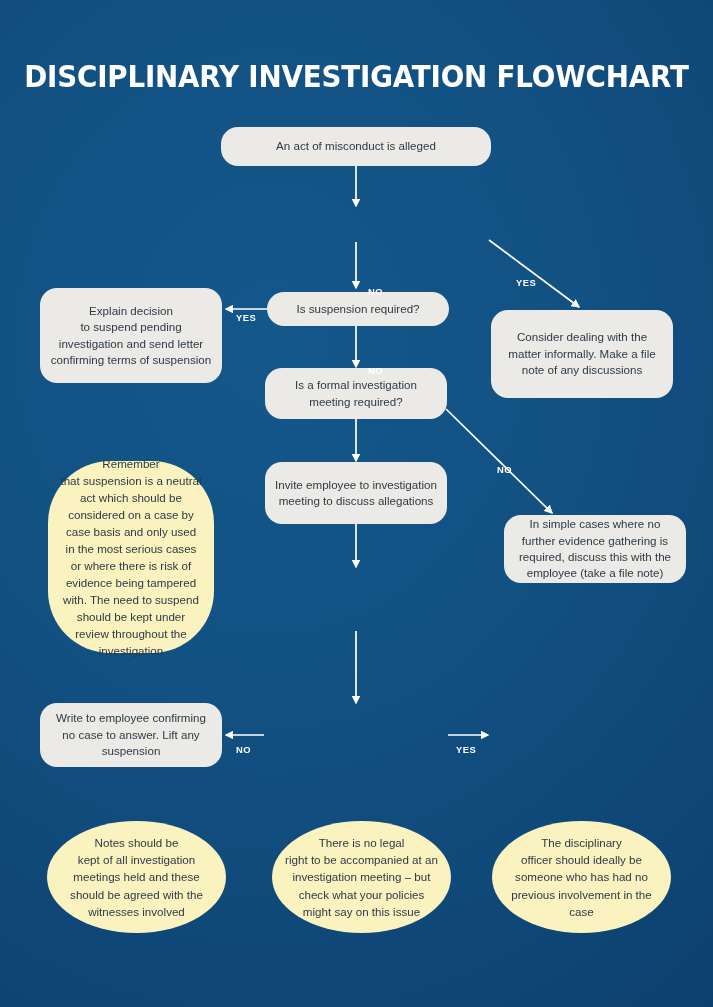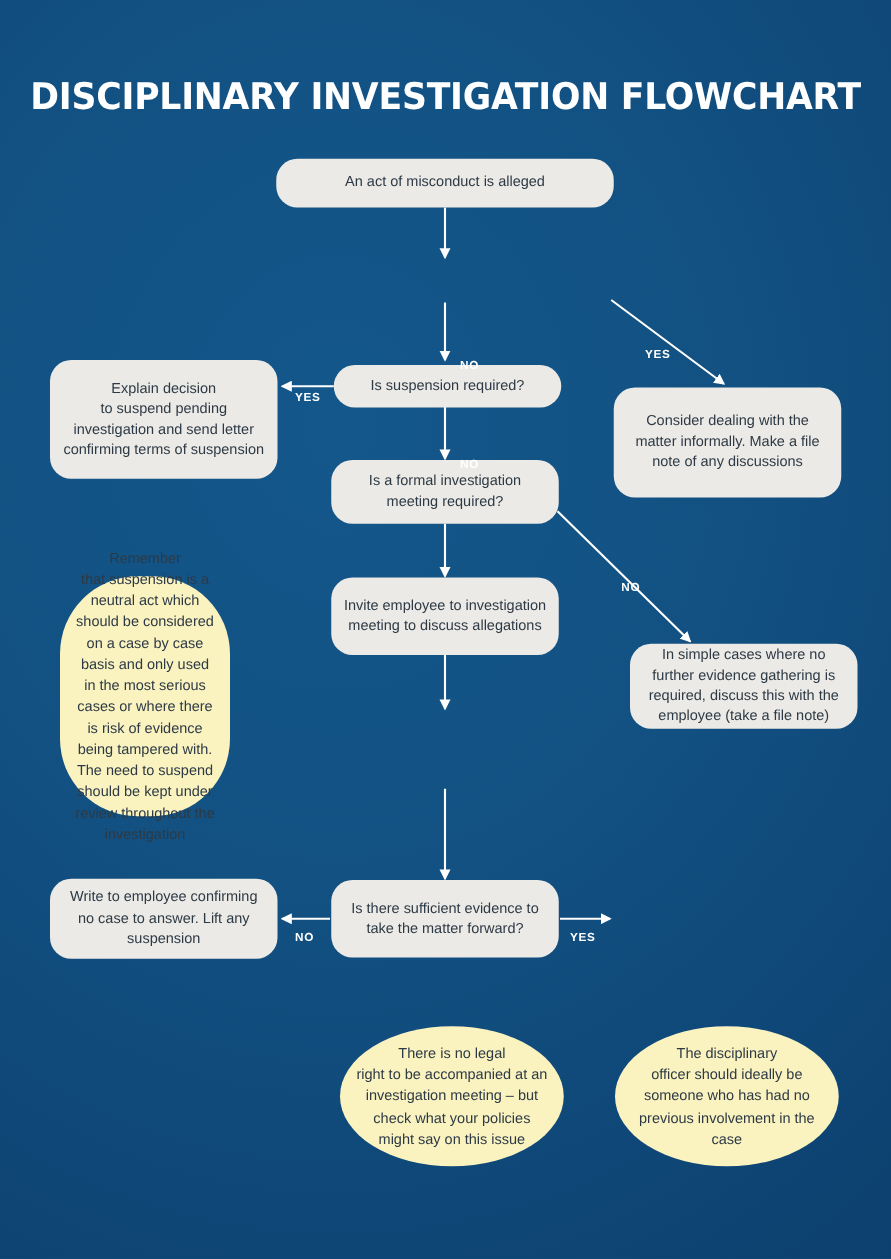--- a/index.html
+++ b/index.html
@@ -127,28 +127,29 @@
   <div class="node" style="left:40px; top:288px; width:182px; height:95px; white-space:pre-line;">Explain decision
 to suspend pending investigation and send letter confirming terms of suspension</div>
 
   <div class="node" style="left:265px; top:368px; width:182px; height:51px;">Is a formal investigation meeting required?</div>
 
   <div class="node" style="left:504px; top:515px; width:182px; height:68px;">In simple cases where no further evidence gathering is required, discuss this with the employee (take a file note)</div>
 
   <div class="node" style="left:265px; top:462px; width:182px; height:62px;">Invite employee to investigation meeting to discuss allegations</div>
 
 
-  <div class="node" style="left:265px; top:704px; width:182px; height:62px;">Is there sufficient evidence to take the matter forward?</div>
 
   <div class="node" style="left:40px; top:703px; width:182px; height:64px;">Write to employee confirming no case to answer. Lift any suspension</div>
 
 
-  <div class="note note-round" style="left:48px; top:461px; width:136px; height:192px; white-space:pre-line;">Remember
+  <div class="note note-round" style="left:48px; top:461px; width:166px; height:192px; white-space:pre-line;">Remember
 that suspension is a neutral act which should be considered on a case by case basis and only used in the most serious cases or where there is risk of evidence being tampered with. The need to suspend should be kept under review throughout the investigation</div>
 
+  <div class="note note-oval" style="left:47px; top:821px; width:179px; height:112px; white-space:pre-line;">Notes should be
+kept of all investigation meetings held and these should be agreed with the witnesses involved</div>
 
   <div class="note note-oval" style="left:272px; top:821px; width:179px; height:112px; white-space:pre-line;">There is no legal
 right to be accompanied at an investigation meeting – but check what your policies might say on this issue</div>
 
   <div class="note note-oval" style="left:492px; top:821px; width:179px; height:112px; white-space:pre-line;">The disciplinary
 officer should ideally be someone who has had no previous involvement in the case</div>
 
   <div class="edge-label" style="left:516px; top:253px;">YES</div>
   <div class="edge-label" style="left:368px; top:262px;">NO</div>
   <div class="edge-label" style="left:236px; top:288px;">YES</div>

